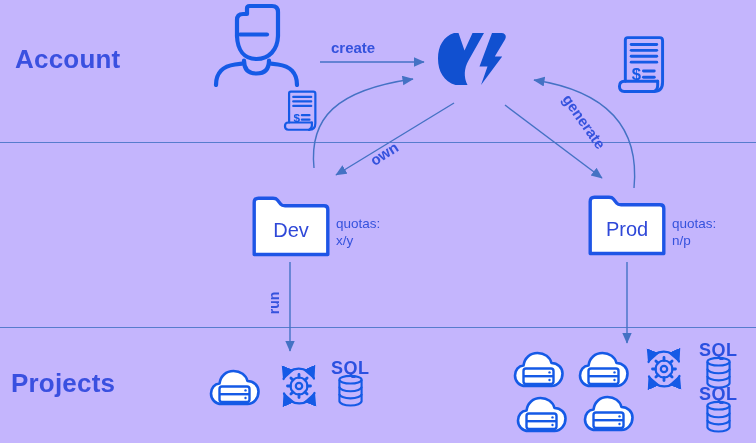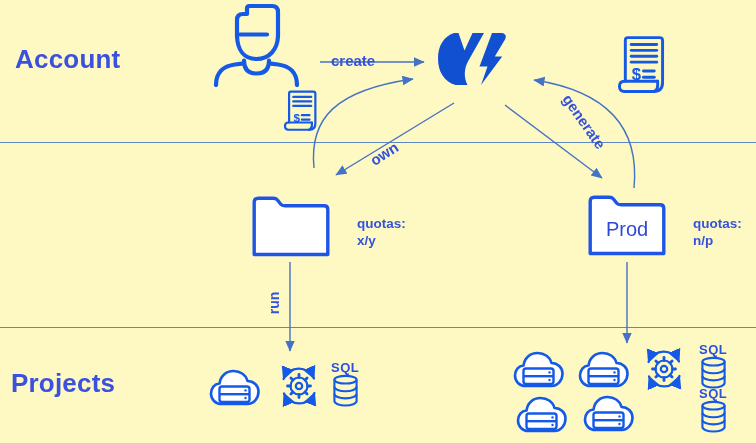--- a/index.html
+++ b/index.html
@@ -1,39 +1,39 @@
 <!DOCTYPE html>
 <html><head>
 <meta charset="utf-8">
 <style>
   html,body{margin:0;padding:0;background:#ffffff;}
   .canvas{
-    position:relative;width:756px;height:443px;background:#fef9c3;overflow:hidden;
+    position:relative;width:756px;height:443px;background:#c4b5fd;overflow:hidden;
     font-family:"Liberation Sans", sans-serif;
   }
   .abs{position:absolute;}
   .divider{position:absolute;left:0;width:756px;height:0;border-top:1.3px solid #4472c4;opacity:.85;}
   .band-label{
     position:absolute;color:#3a50e0;font-weight:700;font-size:26px;letter-spacing:.2px;white-space:nowrap;
   }
   .edge-label{
     position:absolute;color:#3552dd;font-weight:600;font-size:15px;white-space:nowrap;
     transform-origin:center center;
   }
   .quotas{
-    position:absolute;color:#3552dd;font-weight:700;font-size:13.5px;line-height:17px;white-space:nowrap;margin-left:21px;
+    position:absolute;color:#3552dd;font-weight:400;font-size:13.5px;line-height:17px;white-space:nowrap;
   }
   .folder{position:absolute;width:78px;height:62px;}
   .folder svg{position:absolute;left:0;top:0;}
   .folder .fname{
     position:absolute;left:0;top:10px;width:100%;height:48px;display:flex;align-items:center;justify-content:center;
     color:#2f48d8;font-size:20px;font-weight:500;
   }
   .sql{position:absolute;display:flex;flex-direction:column;align-items:center;}
-  .sql .sql-label{color:#2b50e0;font-weight:700;font-size:13px;line-height:12px;letter-spacing:.5px;}
+  .sql .sql-label{color:#2b50e0;font-weight:700;font-size:18px;line-height:12px;letter-spacing:.5px;}
   svg{display:block;}
   .arrow-overlay{position:absolute;left:0;top:0;pointer-events:none;}
 </style>
 </head>
 <body>
 
 <div class="canvas">
 
   <svg width="0" height="0" style="position:absolute" aria-hidden="true">
     <defs>
@@ -98,21 +98,21 @@
       <path d="M320,62 L424,62" marker-end="url(#arrw)"></path>
       <path d="M314,168 C309,118 336,90 413,79" marker-end="url(#arrw)"></path>
       <path d="M454,103 L336,175" marker-end="url(#arrw)"></path>
       <path d="M505,105 L602,178" marker-end="url(#arrw)"></path>
       <path d="M634,188 C640,126 606,91 534,80" marker-end="url(#arrw)"></path>
       <path d="M290,262 L290,351" marker-end="url(#arrw)"></path>
       <path d="M627,262 L627,343" marker-end="url(#arrw)"></path>
     </g>
   </svg>
 
-  <div class="edge-label" style="left:331px;top:52px">create</div>
+  <div class="edge-label" style="left:331px;top:39px">create</div>
   <div class="edge-label" style="left:369px;top:145px;transform:rotate(-33deg)">own</div>
   <div class="edge-label" style="left:553px;top:113px;transform:rotate(55deg)">generate</div>
   <div class="edge-label" style="left:263px;top:295px;font-size:14px;transform:rotate(-90deg)">run</div>
 
   <svg class="abs" style="left:211px;top:3px" width="90" height="84" viewBox="0 0 90 84">
     <g fill="none" stroke="#155ae6" stroke-width="4.2" stroke-linecap="round" stroke-linejoin="round">
       <path d="M26,33 L26,17 Q26,11 32,11 L36,11 L36,5.5 Q36,3 38.5,3 L61,3 Q67,3 67,9 L67,33"></path>
       <path d="M29,31.5 L56,31.5"></path>
       <path d="M26,33 C26.5,47 33,56 45.5,56 C58,56 66.5,47 67,33"></path>
       <path d="M33,57.5 C33,66 37,70.5 45.5,70.5 C54,70.5 58,66 58,57.5"></path>
@@ -154,20 +154,21 @@
       <path d="M27,36.5 L38,36.5"></path>
       <path d="M27,43 L38,43"></path>
     </g>
     <text x="15" y="46" font-size="17" font-weight="bold" fill="#155ae6" font-family="Liberation Sans, sans-serif">$</text>
   </svg>
 
   <div class="folder" style="left:252px;top:196px">
     <svg width="78" height="62" viewBox="0 0 78 62">
         <use href="#sym-folder"></use>
       </svg>
+    <span class="fname">Dev</span>
   </div>
   <div class="quotas" style="left:336px;top:215px">
     <span>quotas:</span><br>
     <span>x/y</span>
   </div>
 
   <div class="folder" style="left:588px;top:195px">
     <svg width="78" height="62" viewBox="0 0 78 62">
         <use href="#sym-folder"></use>
       </svg>

